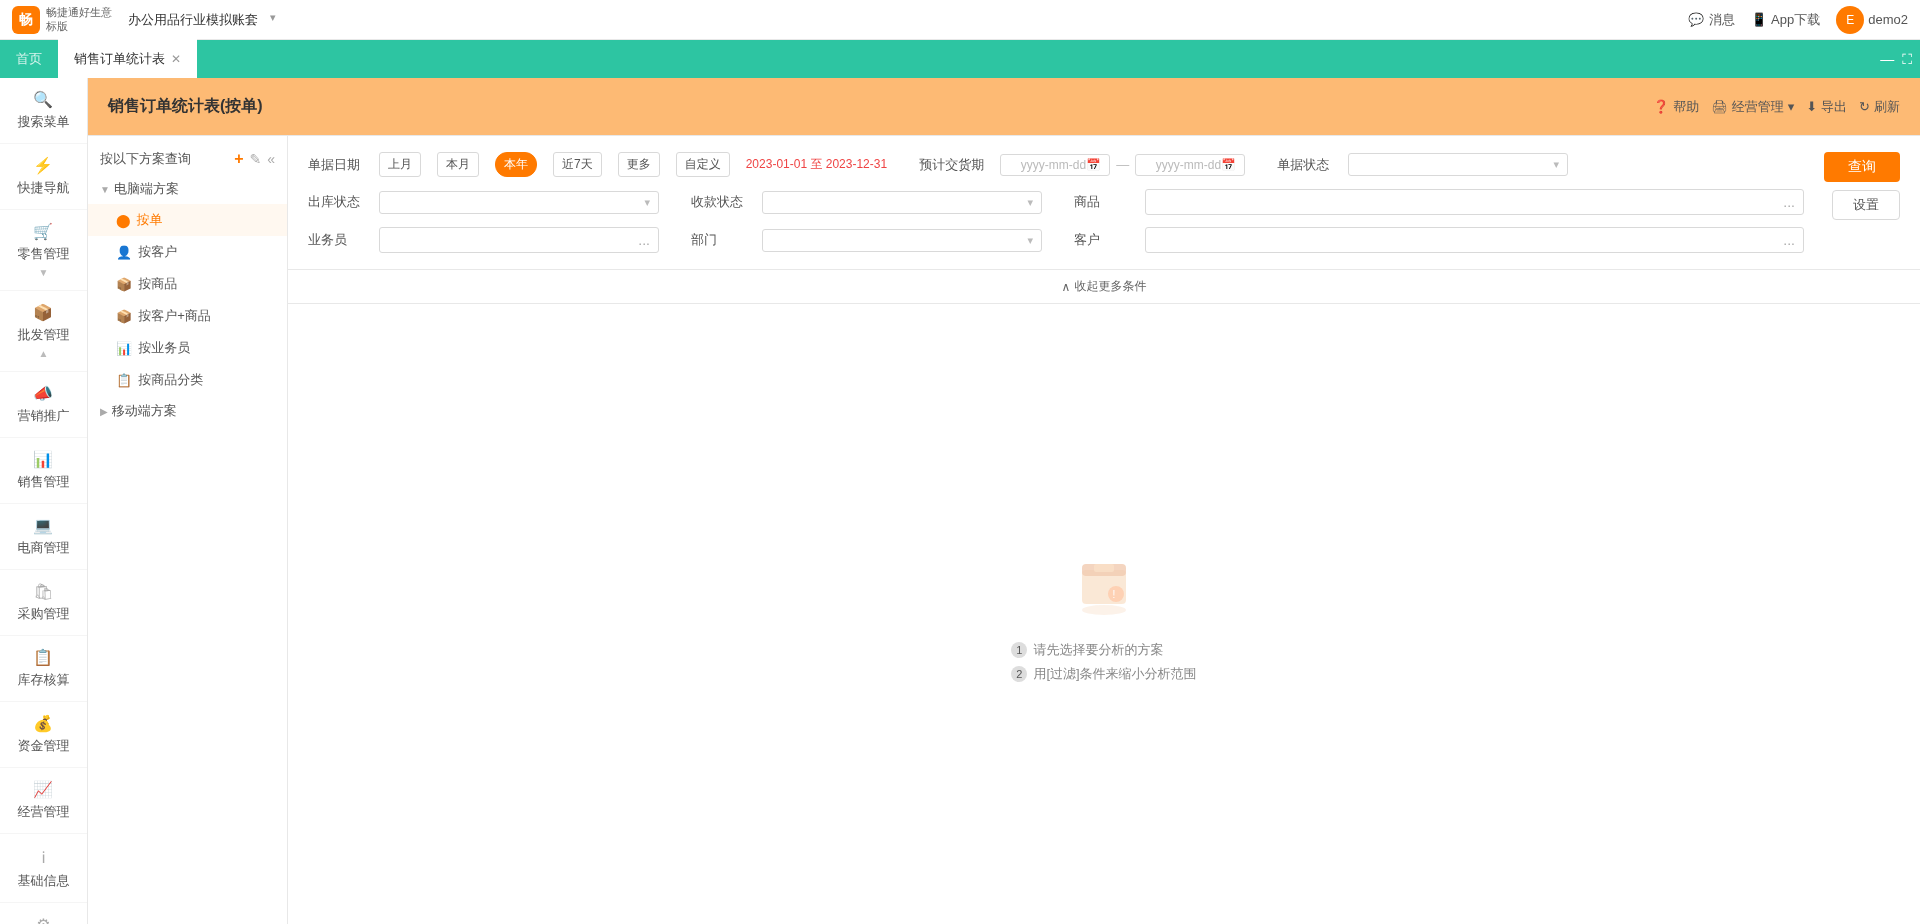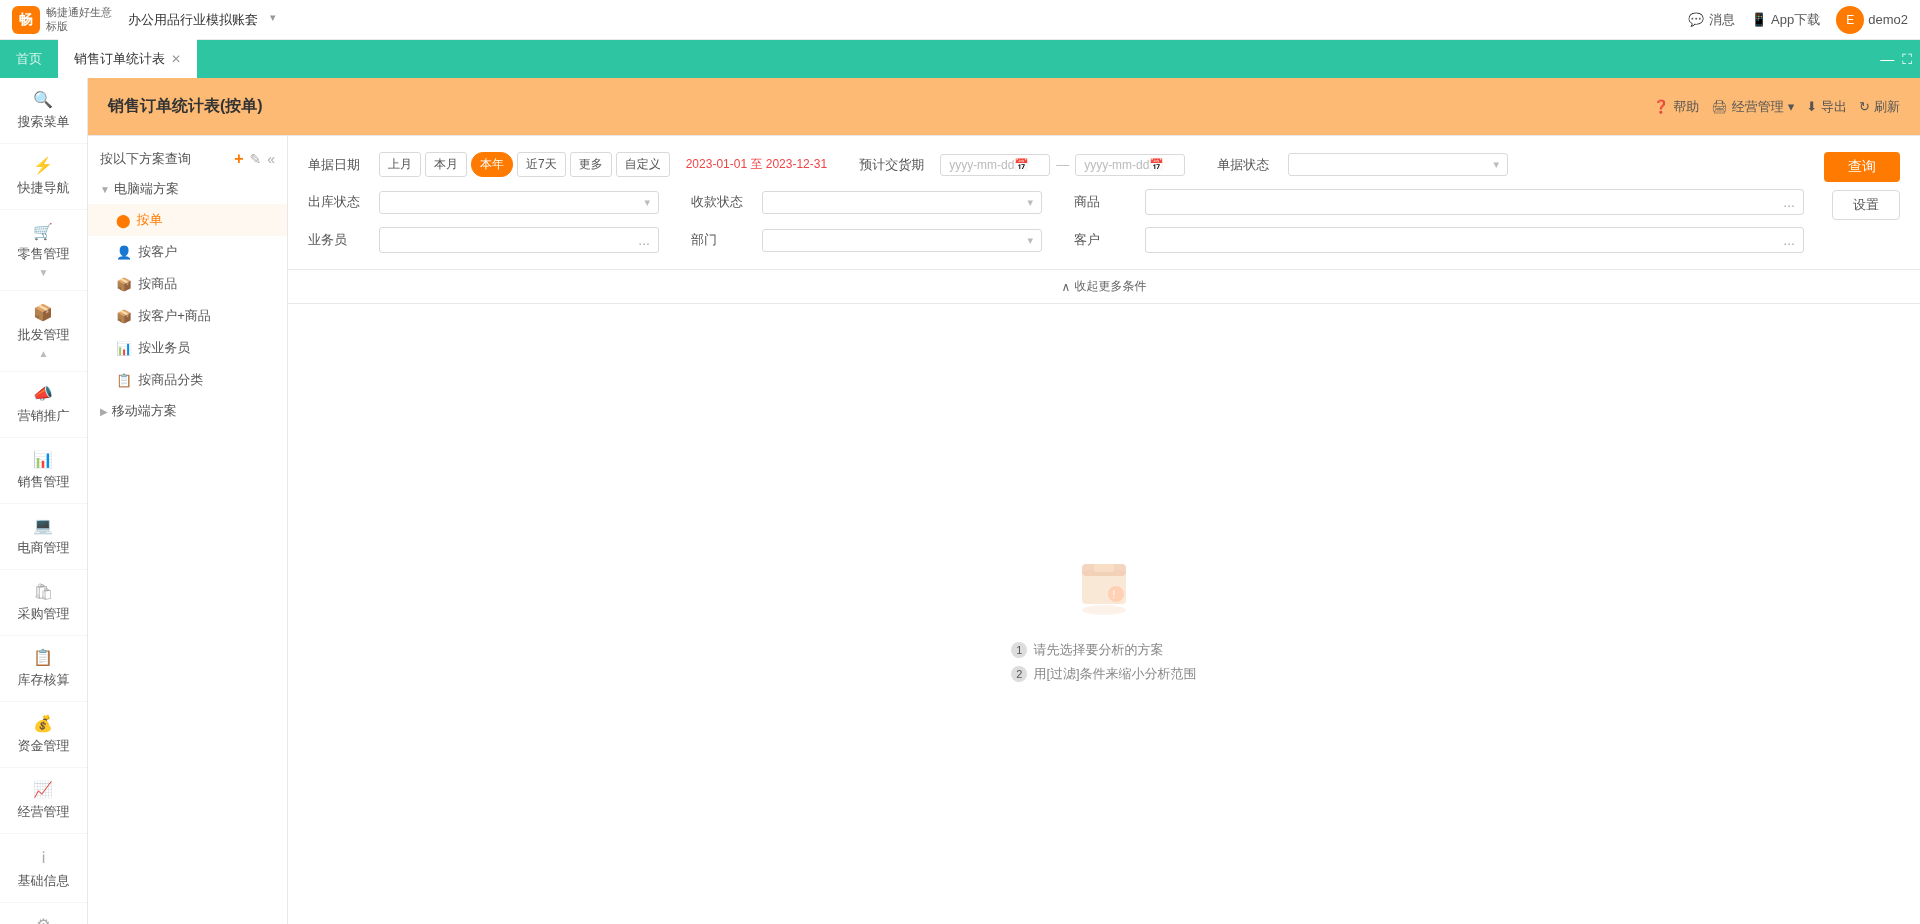--- a/index.html
+++ b/index.html
@@ -70,24 +70,24 @@
     .scheme-item.active { background: #fff8f0; color: #ff7a00; }
     .scheme-item .item-icon { font-size: 13px; color: #aaa; }
     .scheme-item.active .item-icon { color: #ff7a00; }
 
     
     .filter-panel { flex: 1; background: #f9f9f9; display: flex; flex-direction: column; overflow: hidden; }
     .filter-section { background: #fff; padding: 16px 20px; border-bottom: 1px solid #e8e8e8; }
     .filter-row { display: flex; align-items: center; gap: 16px; margin-bottom: 12px; }
     .filter-row:last-child { margin-bottom: 0; }
     .filter-label { font-size: 13px; color: #555; white-space: nowrap; min-width: 55px; }
-    .filter-date-group { display: flex; align-items: center; gap: 4px; }
+    .filter-date-group { display: flex; align-items: center; gap: 16px; }
     .date-btn { padding: 3px 8px; font-size: 12px; border: 1px solid #d9d9d9; background: #fff; border-radius: 3px; cursor: pointer; color: #555; }
     .date-btn.active { background: #ff7a00; color: #fff; border-color: #ff7a00; border-radius: 12px; }
-    .date-input { border: 1px solid #d9d9d9; border-radius: 3px; padding: 3px 8px; font-size: 12px; color: #bbb; background: #fff; width: 110px; display: flex; align-items: center; justify-content: flex-start; }
+    .date-input { border: 1px solid #d9d9d9; border-radius: 3px; padding: 3px 8px; font-size: 12px; color: #bbb; background: #fff; width: 110px; display: flex; align-items: center; justify-content: flex-end; }
     .date-separator { color: #bbb; }
 
     .filter-select { border: 1px solid #d9d9d9; border-radius: 3px; padding: 4px 8px; font-size: 12px; background: #fff; color: #333; display: flex; align-items: center; justify-content: space-between; min-width: 180px; flex: 1; cursor: pointer; }
     .filter-select .chevron { color: #bbb; font-size: 11px; }
     .filter-select-wide { flex: 2; }
     .filter-dots { color: #aaa; cursor: pointer; font-size: 14px; margin-left: 4px; }
 
     .collapse-bar { text-align: center; padding: 8px; background: #fff; border-bottom: 1px solid #e8e8e8; }
     .collapse-btn { color: #666; font-size: 12px; cursor: pointer; display: inline-flex; align-items: center; gap: 4px; }
 

